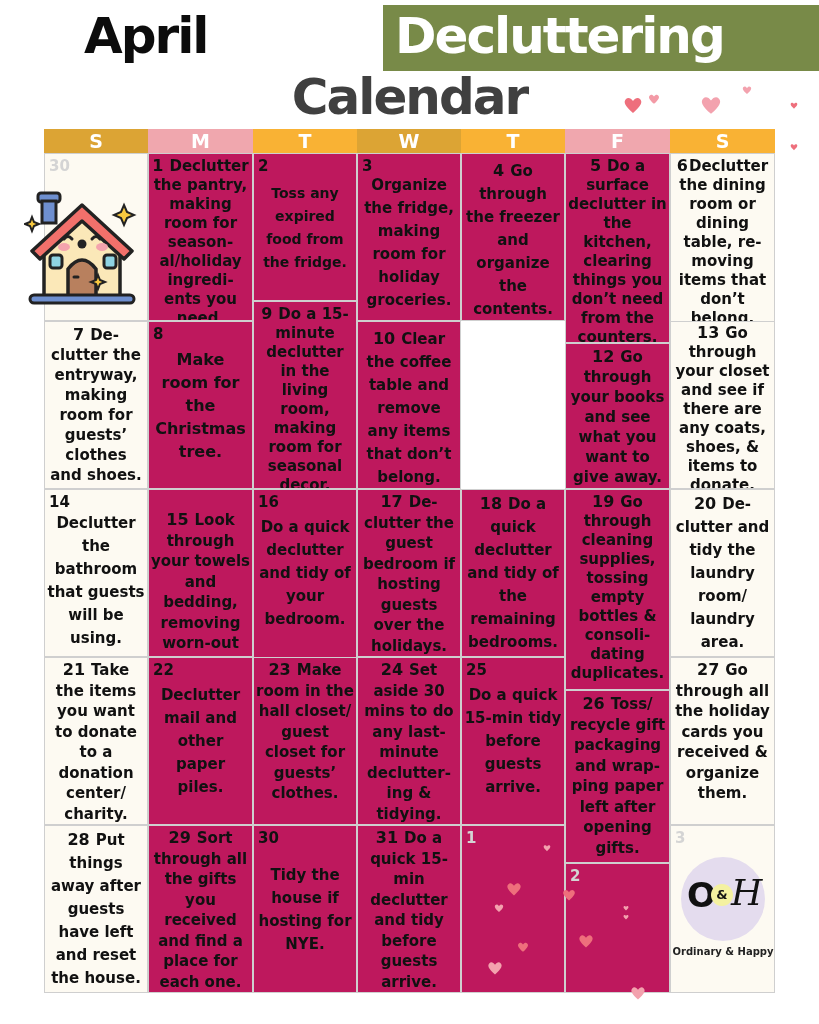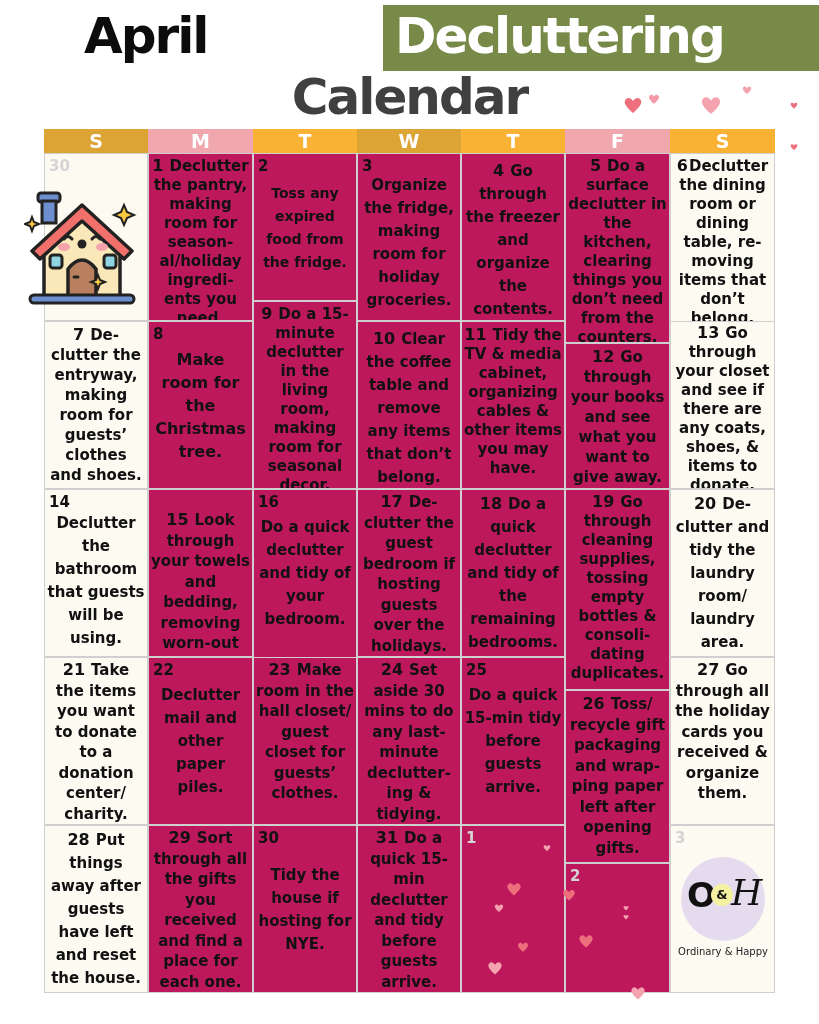--- a/index.html
+++ b/index.html
@@ -31,21 +31,21 @@
   .heart { position:absolute; width:14px; height:14px; }
   .heart svg { width:100%; height:100%; display:block; }
   .house { position:absolute; left:24px; top:189px; width:116px; height:118px; }
   .logo { position:absolute; left:681px; top:857px; width:84px; height:84px; border-radius:50%; background:#e4dcee; }
   .logo-o { position:absolute; left:6px; top:18px; font-size:34px; font-weight:bold; color:#111; line-height:40px; }
   .logo-amp { position:absolute; left:30px; top:27px; width:22px; height:22px; border-radius:50%;
               background:#f4f1a0; font-size:13px; text-align:center; line-height:22px; font-weight:bold; }
   .logo-h { position:absolute; left:50px; top:14px; font-family:"DejaVu Serif", serif; font-style:italic;
             font-size:36px; color:#111; line-height:44px; }
   .logo-caption { position:absolute; left:670px; top:946px; width:106px; text-align:center;
-                  font-size:10px; font-weight:normal; color:#222; }
+                  font-size:10px; font-weight:bold; color:#222; }
 </style>
 </head>
 <body>
 
 <div class="title-line1">
   <div class="t-december">April</div>
   <div class="t-declutter-box"></div>
   <div class="t-declutter">Decluttering</div>
 </div>
 <div class="t-calendar"><span>Calendar</span></div>
@@ -89,23 +89,20 @@
   </div>
   <div class="cell" style="left:104px;top:192px;width:105px;height:168px;padding-top:26px">
     <span class="daynum lead">8</span>
     <span class="ttext" style="font-size:16px;line-height:23px">Make room for the Christmas tree.</span>
   </div>
   <div class="cell" style="left:209px;top:172px;width:104px;height:188px;padding-top:2px">
     <span class="ttext"><span class="inline-num">9</span><span>Do a 15-minute declutter in the living room, making room for seasonal decor.</span></span>
   </div>
   <div class="cell" style="left:313px;top:192px;width:104px;height:168px;padding-top:5px">
     <span class="ttext" style="line-height:23px"><span class="inline-num">10</span><span>Clear the coffee table and remove any items that don’t belong.</span></span>
-  </div>
-  <div class="cell" style="left:417px;top:192px;width:104px;height:168px;padding-top:3px">
-    <span class="ttext"><span class="inline-num">11</span><span>Tidy the TV &amp; media cabinet, organizing cables &amp; other items you may have.</span></span>
   </div>
   <div class="cell" style="left:521px;top:214px;width:105px;height:146px;padding-top:3px">
     <span class="ttext" style="line-height:20px"><span class="inline-num">12</span><span>Go through your books and see what you want to give away.</span></span>
   </div>
   <div class="cell wknd" style="left:626px;top:192px;width:105px;height:168px;padding-top:1px">
     <span class="ttext"><span class="inline-num">13</span><span>Go through your closet and see if there are any coats, shoes, &amp; items to donate.</span></span>
   </div>
 
   <div class="cell wknd" style="left:0;top:360px;width:104px;height:168px;padding-top:22px">
     <span class="daynum lead">14</span>

